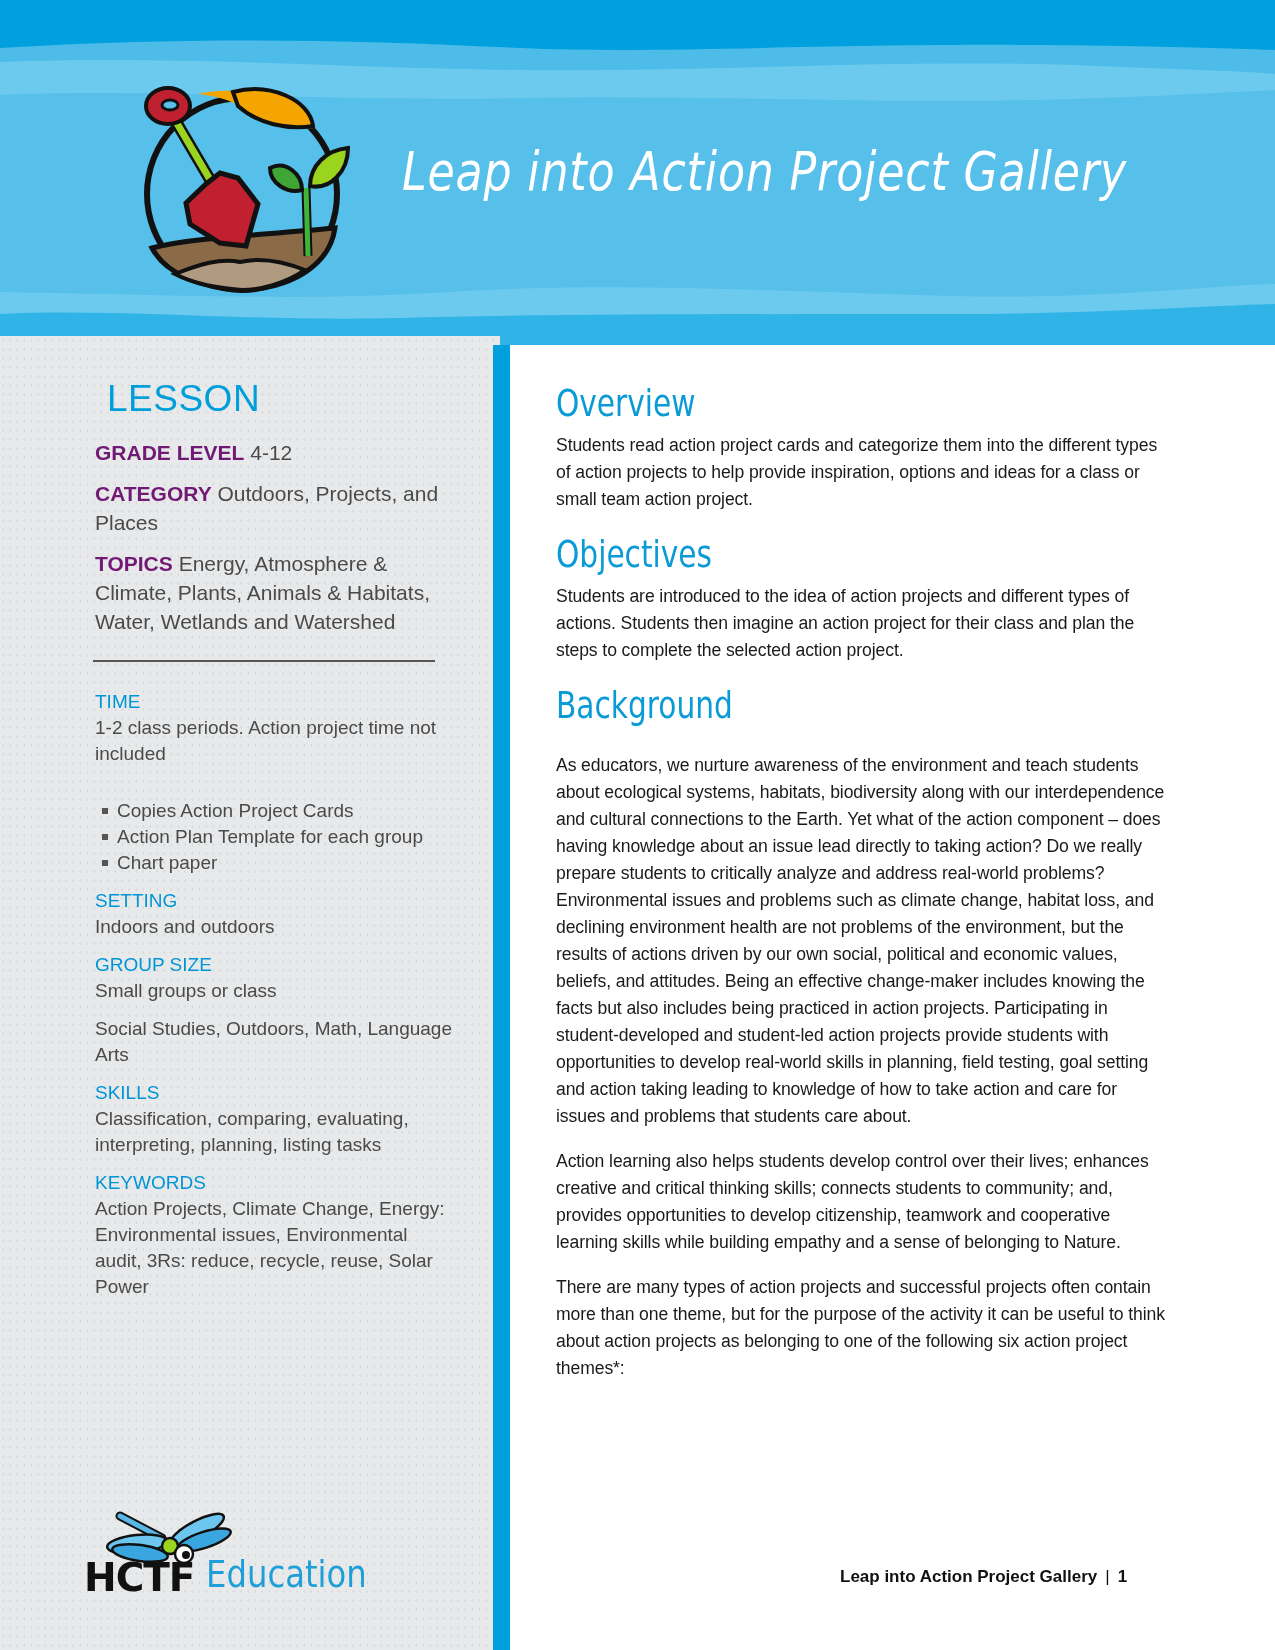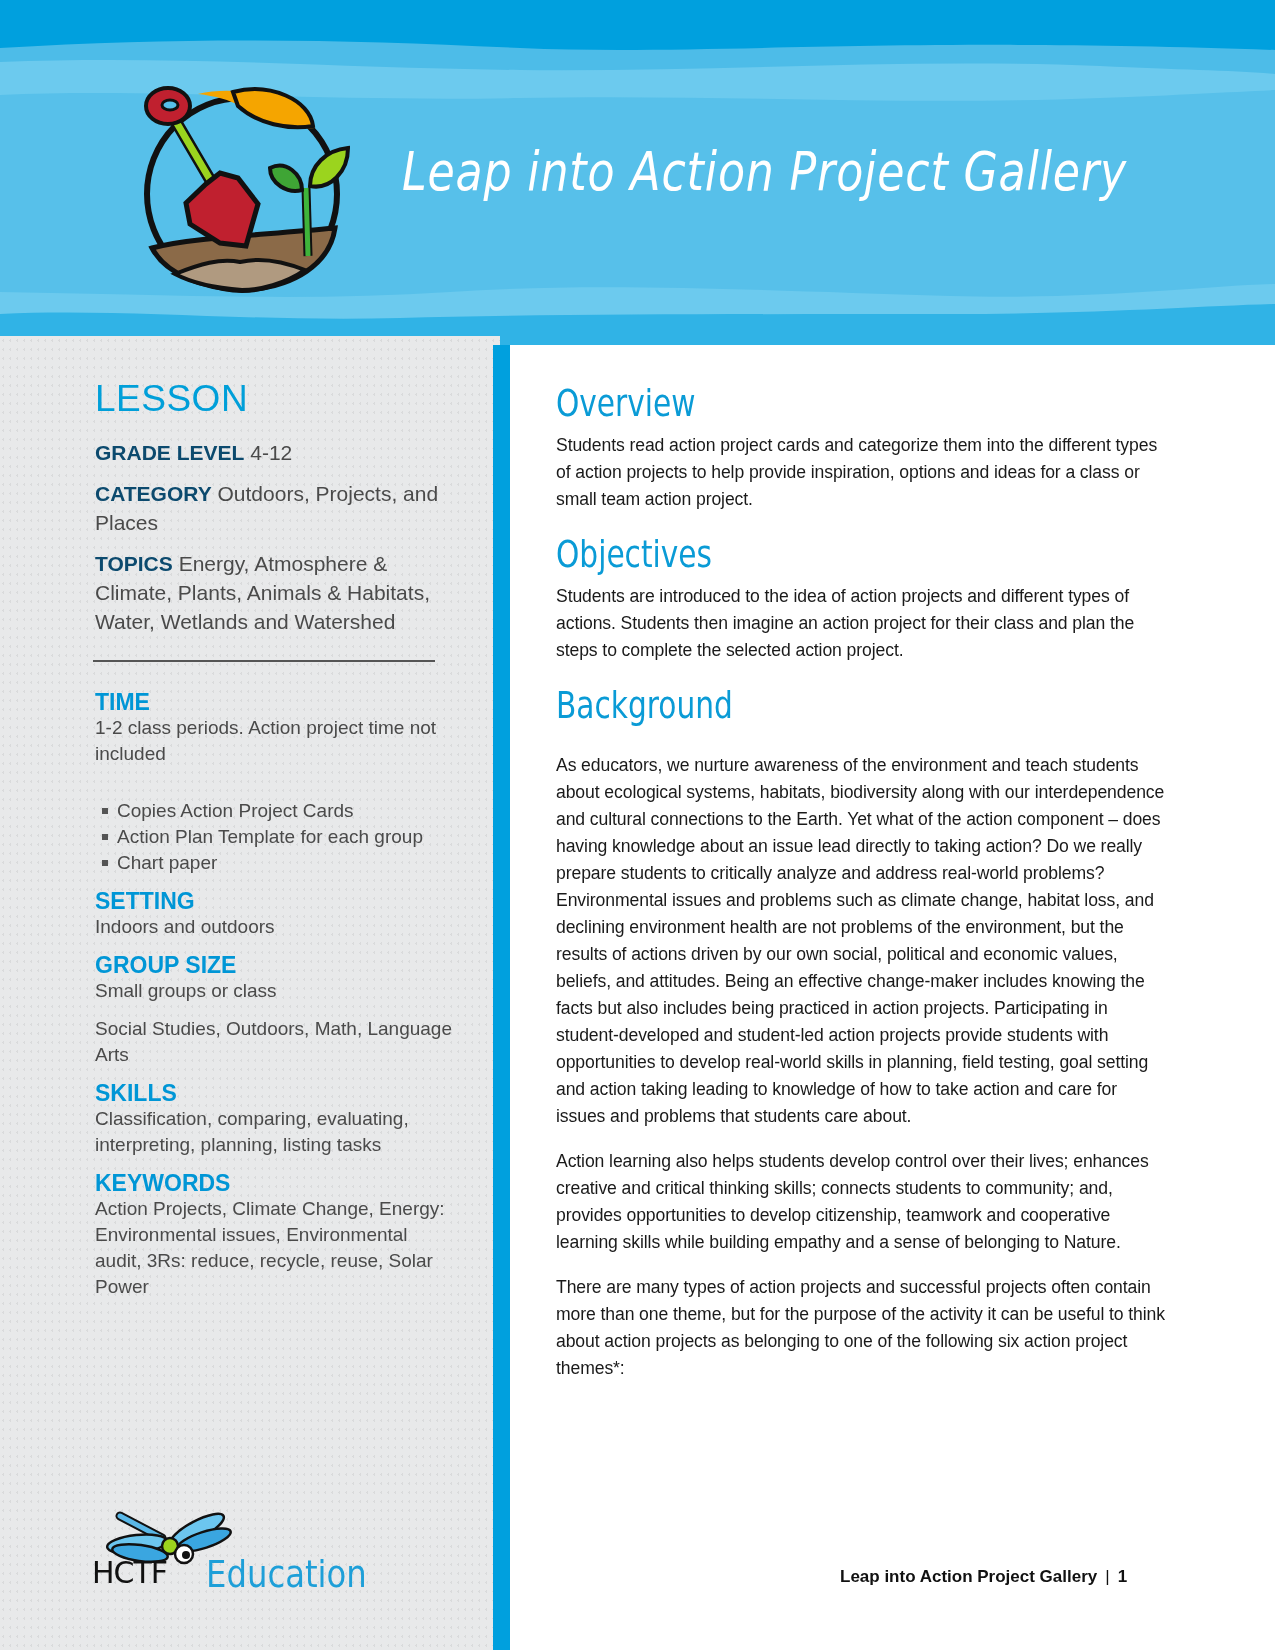--- a/index.html
+++ b/index.html
@@ -11,34 +11,34 @@
     .header svg.waves { position: absolute; left: 0; top: 0; }
     .logo { position: absolute; left: 130px; top: 78px; width: 220px; height: 216px; }
     .title { position: absolute; left: 402px; top: 140px; color: #ffffff; font-family: "DejaVu Sans", sans-serif; font-size: 54px; font-weight: normal; letter-spacing: 1px; font-style: italic; transform: scaleX(0.82); transform-origin: left center; white-space: nowrap; }
 
     
     .sidebar { position: absolute; left: 0; top: 336px; width: 500px; height: 1314px; background: #e8e9ea; }
     .sidebar::before { content: ""; position: absolute; inset: 0; background-image: radial-gradient(rgba(150,150,150,0.18) 1px, transparent 1px); background-size: 7px 9px; }
     .divider-strip { position: absolute; left: 493px; top: 345px; width: 17px; height: 1305px; background: #00a0de; }
 
     .side-inner { position: absolute; left: 95px; top: 378px; width: 360px; color: #444; }
-    .lesson-title { font-size: 37px; color: #009fd9; font-weight: normal; letter-spacing: 0.5px; margin-bottom: 18px; }
+    .lesson-title { font-size: 37px; color: #009fd9; font-weight: normal; letter-spacing: 0.5px; margin-bottom: 18px; margin-left: 12px; }
     .meta-line { font-size: 21px; line-height: 29px; color: #4a4a4a; margin-bottom: 12px; }
-    .meta-key { color: #0c4a6e; font-weight: bold; }
+    .meta-key { color: #701a75; font-weight: bold; }
     .hr { width: 342px; height: 2px; background: #555; margin: 24px 0 27px -2px; }
 
     .sec { margin-bottom: 12px; }
-    .sec-key { font-size: 23px; color: #0096d6; font-weight: bold; line-height: 26px; }
+    .sec-key { font-size: 19px; color: #0096d6; font-weight: normal; line-height: 26px; }
     .sec-val { font-size: 19px; line-height: 26px; color: #4a4a4a; }
     .bullets { list-style: none; margin-top: 31px; }
     .bullets li { font-size: 19px; line-height: 26px; color: #4a4a4a; padding-left: 22px; position: relative; }
     .bullets li::before { content: ""; position: absolute; left: 7px; top: 10px; width: 6px; height: 6px; background: #555; }
 
     .hctf-logo { position: absolute; left: 92px; top: 1508px; width: 260px; height: 80px; }
-    .hctf-text { position: absolute; left: 92px; top: 1555px; font-size: 30px; font-weight: normal; color: #111; font-family: "DejaVu Sans", sans-serif; letter-spacing: -1px; }
+    .hctf-text { position: absolute; left: 84px; top: 1555px; font-size: 39px; font-weight: bold; color: #111; font-family: "DejaVu Sans", sans-serif; letter-spacing: -1px; }
     .edu-text { position: absolute; left: 206px; top: 1552px; font-size: 38px; color: #1e9fd8; font-family: "DejaVu Sans", sans-serif; transform: scaleX(0.85); transform-origin: left center; }
 
     
     .main { position: absolute; left: 556px; top: 380px; width: 610px; color: #1a1a1a; }
     .h2 { font-family: "DejaVu Sans", sans-serif; color: #0a9bd6; font-size: 38px; font-weight: normal; transform: scaleX(0.78); transform-origin: left center; line-height: 46px; margin-bottom: 6px; white-space: nowrap; }
     .p { font-size: 17.6px; line-height: 27px; color: #1a1a1a; margin-bottom: 18px; letter-spacing: -0.1px; }
     .gap-after-bg-h { margin-top: 24px; }
 
     .footer { position: absolute; left: 840px; top: 1567px; font-size: 17px; font-weight: bold; color: #111; white-space: nowrap; }
     .footer .sep { margin: 0 8px; font-weight: normal; }

